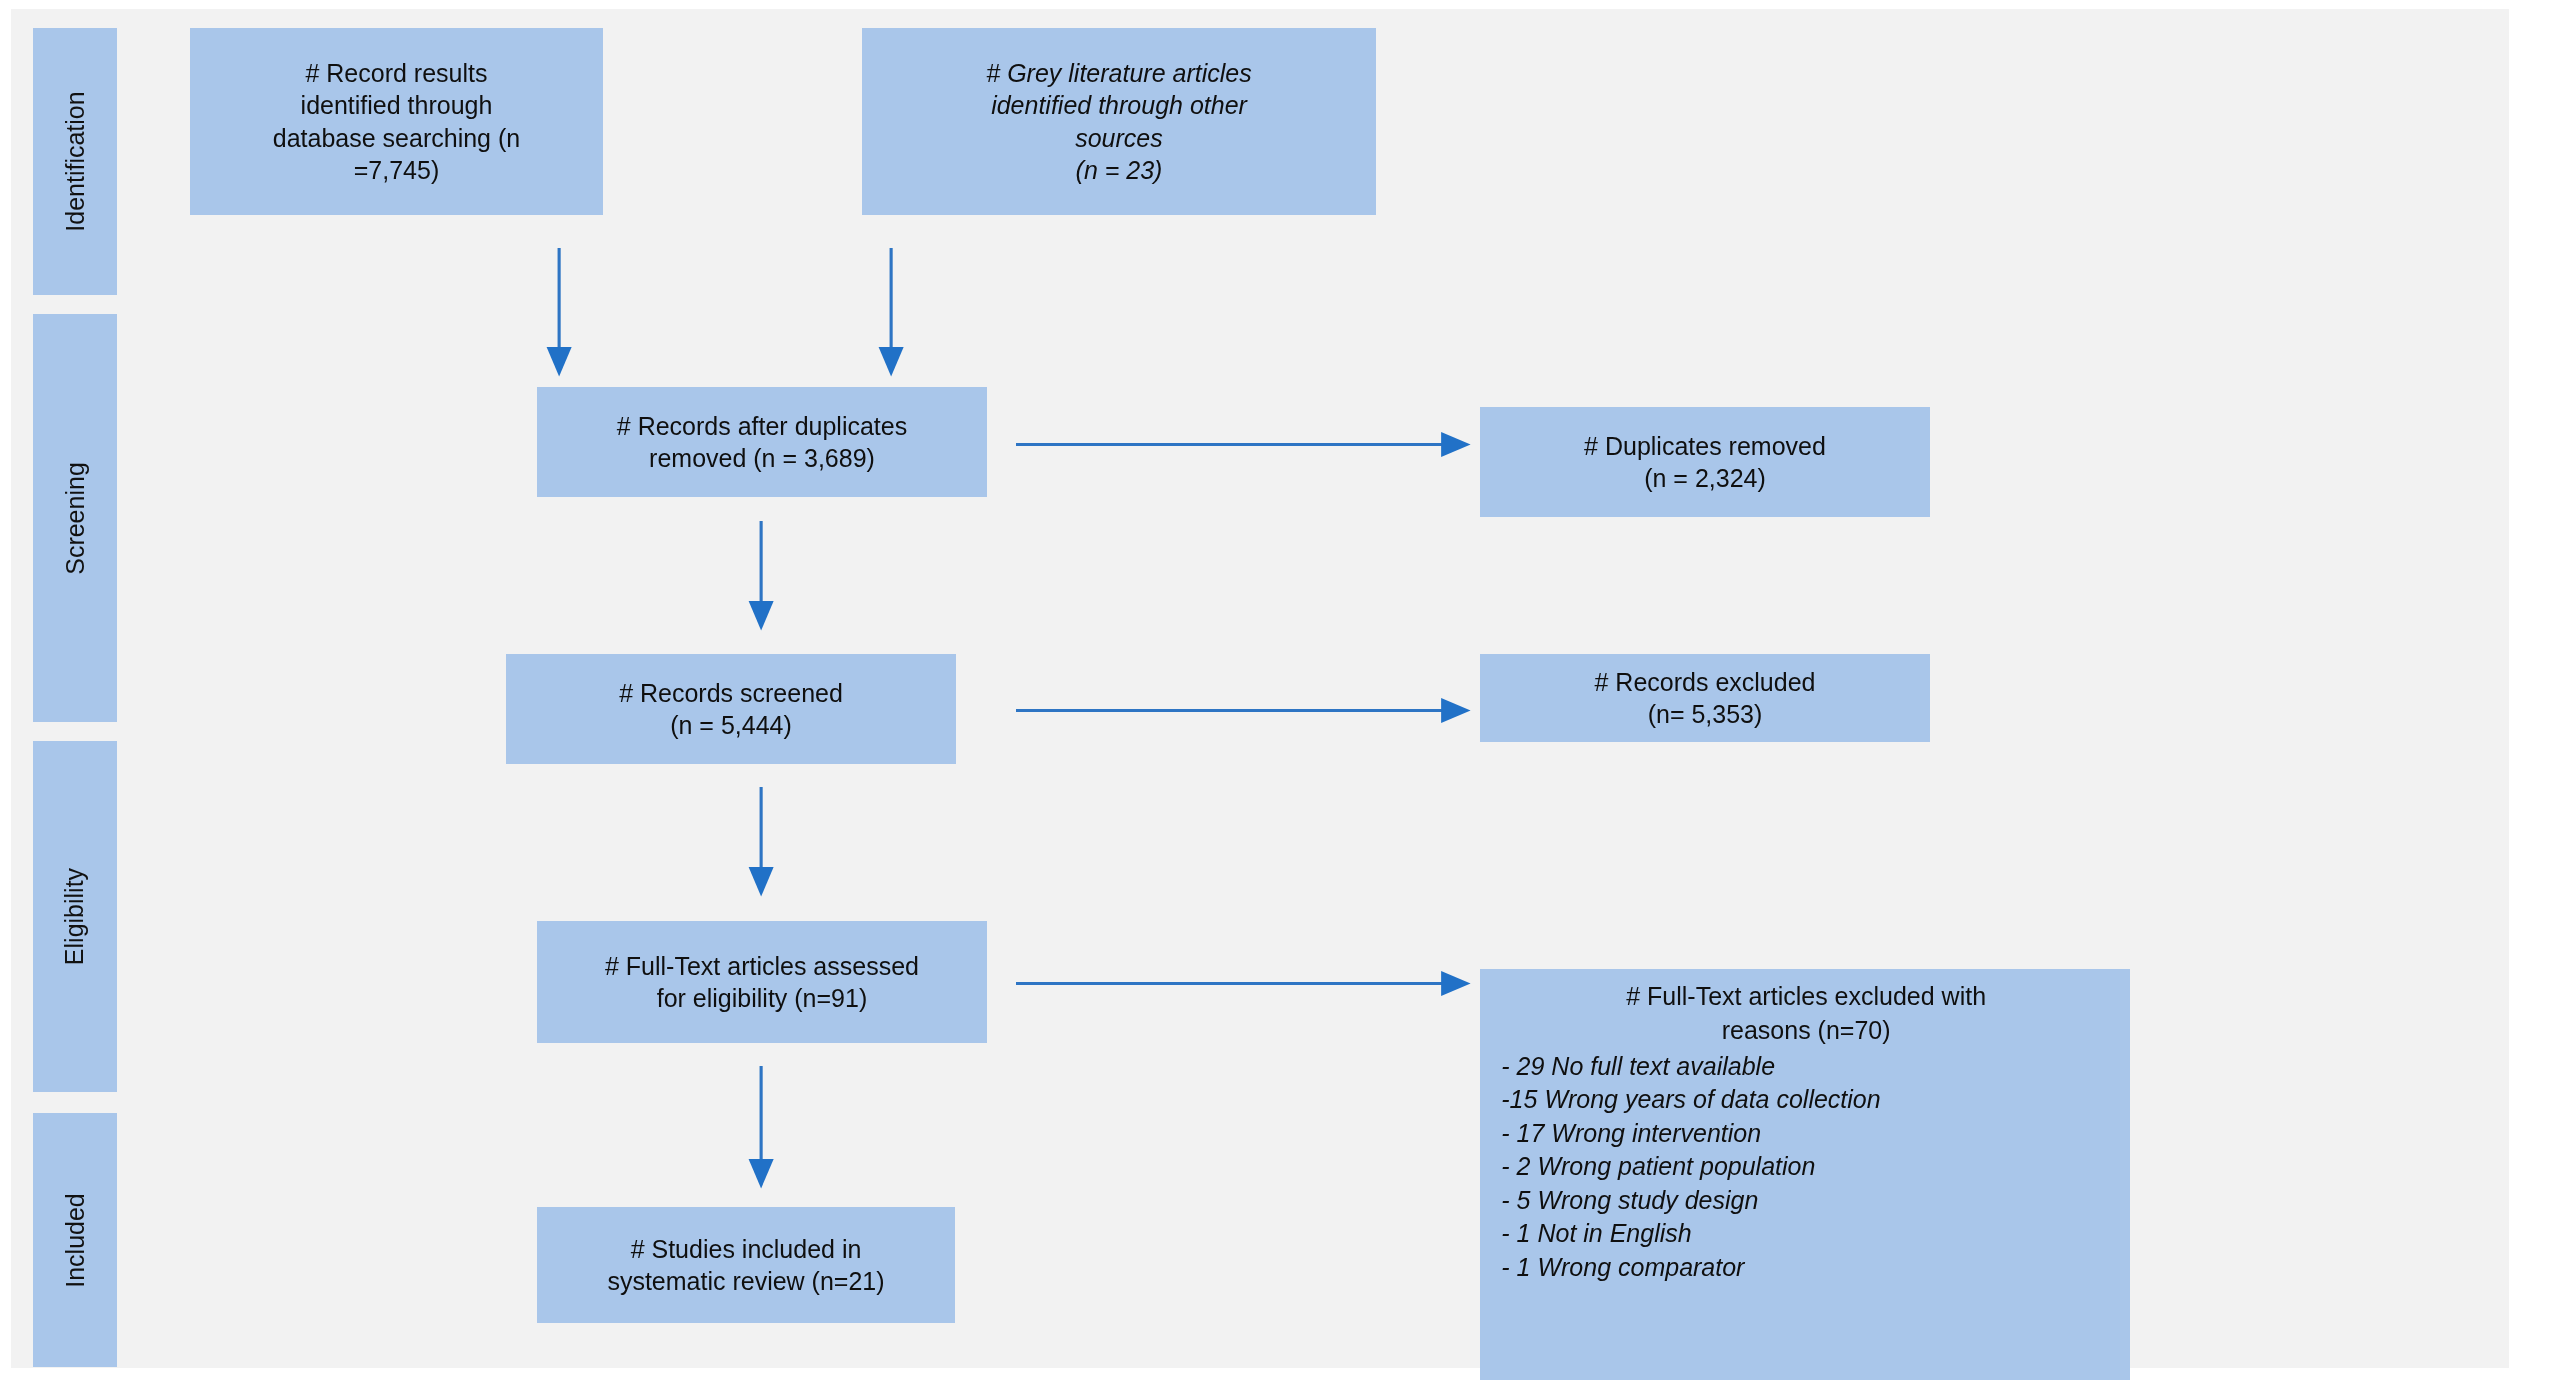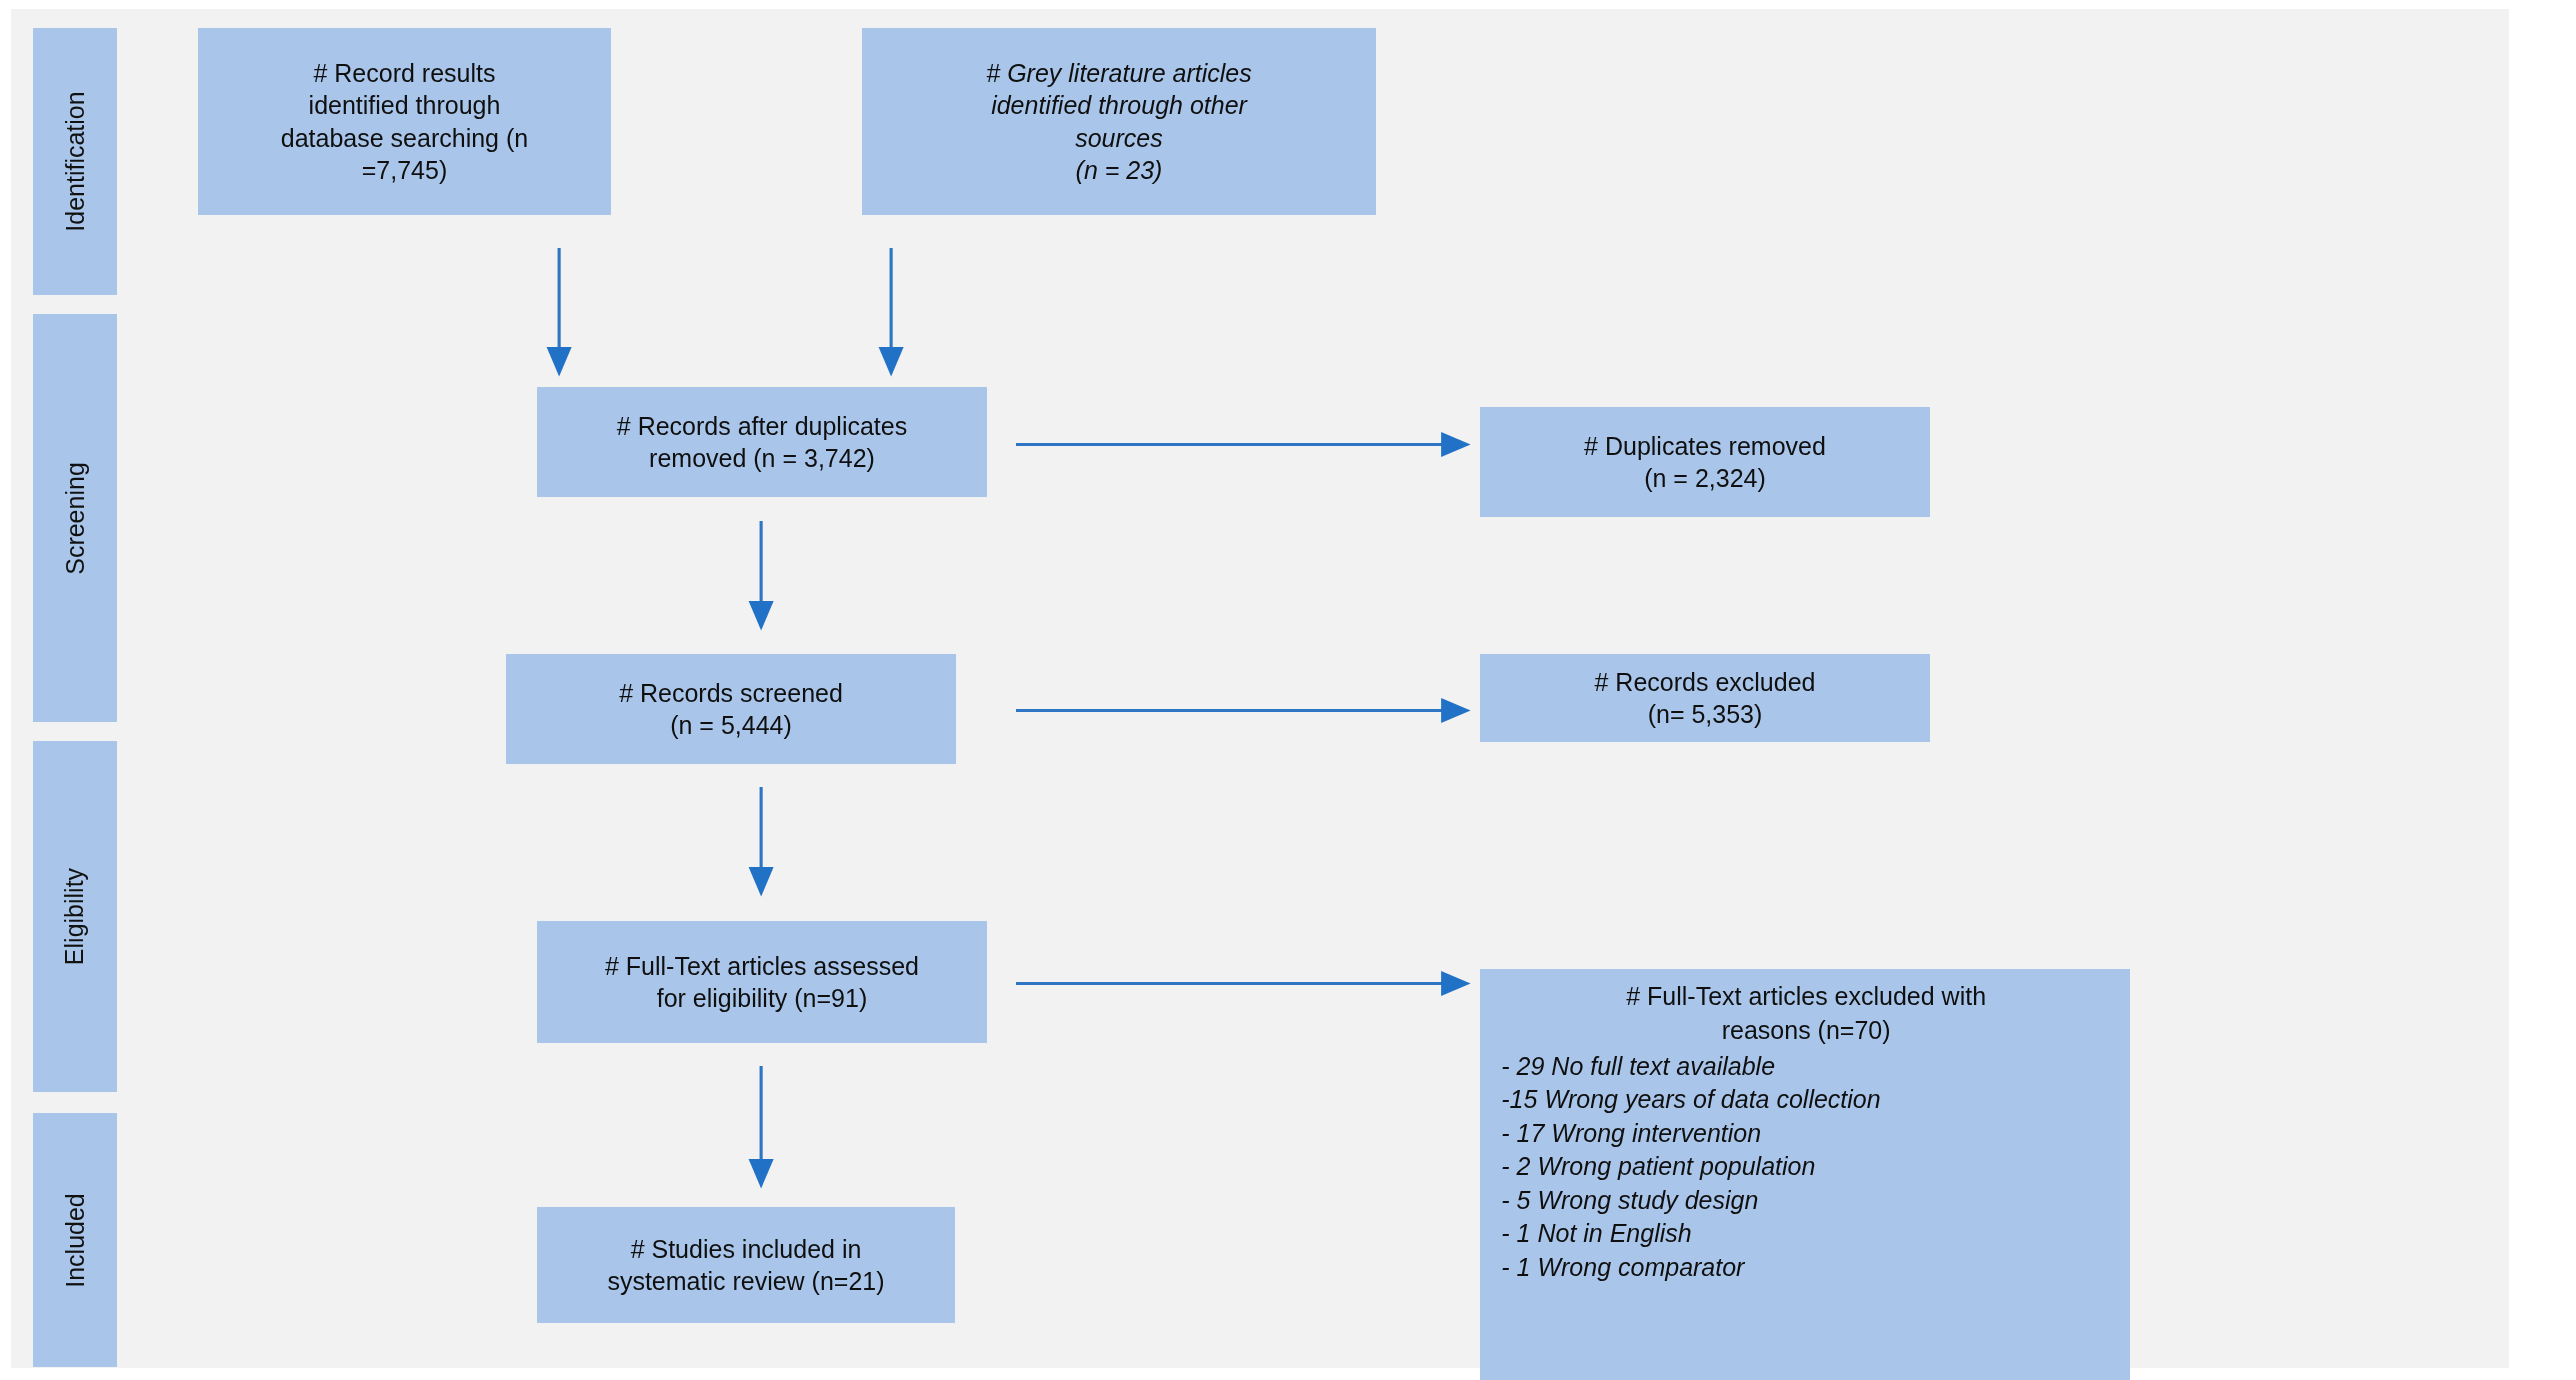--- a/index.html
+++ b/index.html
@@ -103,42 +103,42 @@
   </div>
 
   <div class="stage" style="left:33px; top:741px; width:84px; height:351px;">
     <span>Eligibility</span>
   </div>
 
   <div class="stage" style="left:33px; top:1113px; width:84px; height:254px;">
     <span>Included</span>
   </div>
 
-  <div class="node" style="left:198px; top:28px; width:413px; height:187px;"># Record results
+  <div class="node" style="left:190px; top:28px; width:413px; height:187px;"># Record results
 identified through
 database searching (n
 =7,745)</div>
 
   <div class="node" style="left:862px; top:28px; width:514px; height:187px;font-style:italic;"># Grey literature articles
 identified through other
 sources
 (n = 23)</div>
 
   <svg class="conn" style="left:539px; top:248px; width:44px; height:141px;" viewBox="0 0 70 225" width="44" height="141">
     <line x1="32" y1="0" x2="32" y2="172"></line>
     <polygon points="32,205 12,158 52,158"></polygon>
   </svg>
 
   <svg class="conn" style="left:871px; top:248px; width:44px; height:141px;" viewBox="0 0 70 225" width="44" height="141">
     <line x1="32" y1="0" x2="32" y2="172"></line>
     <polygon points="32,205 12,158 52,158"></polygon>
   </svg>
 
   <div class="node" style="left:537px; top:387px; width:450px; height:110px;"># Records after duplicates
-removed (n = 3,742)</div>
+removed (n = 3,689)</div>
 
   <div class="node" style="left:1480px; top:387px; width:450px; height:110px;margin-top:20px;"># Duplicates removed
 (n = 2,324)</div>
 
   <svg class="conn" style="left:1016px; top:430px; width:464px; height:29px;" viewBox="0 0 740 46" width="464" height="29">
     <line x1="0" y1="23" x2="690" y2="23"></line>
     <polygon points="725,23 678,3 678,43"></polygon>
   </svg>
 
   <svg class="conn" style="left:741px; top:521px; width:44px; height:122px;" viewBox="0 0 70 195" width="44" height="122">

